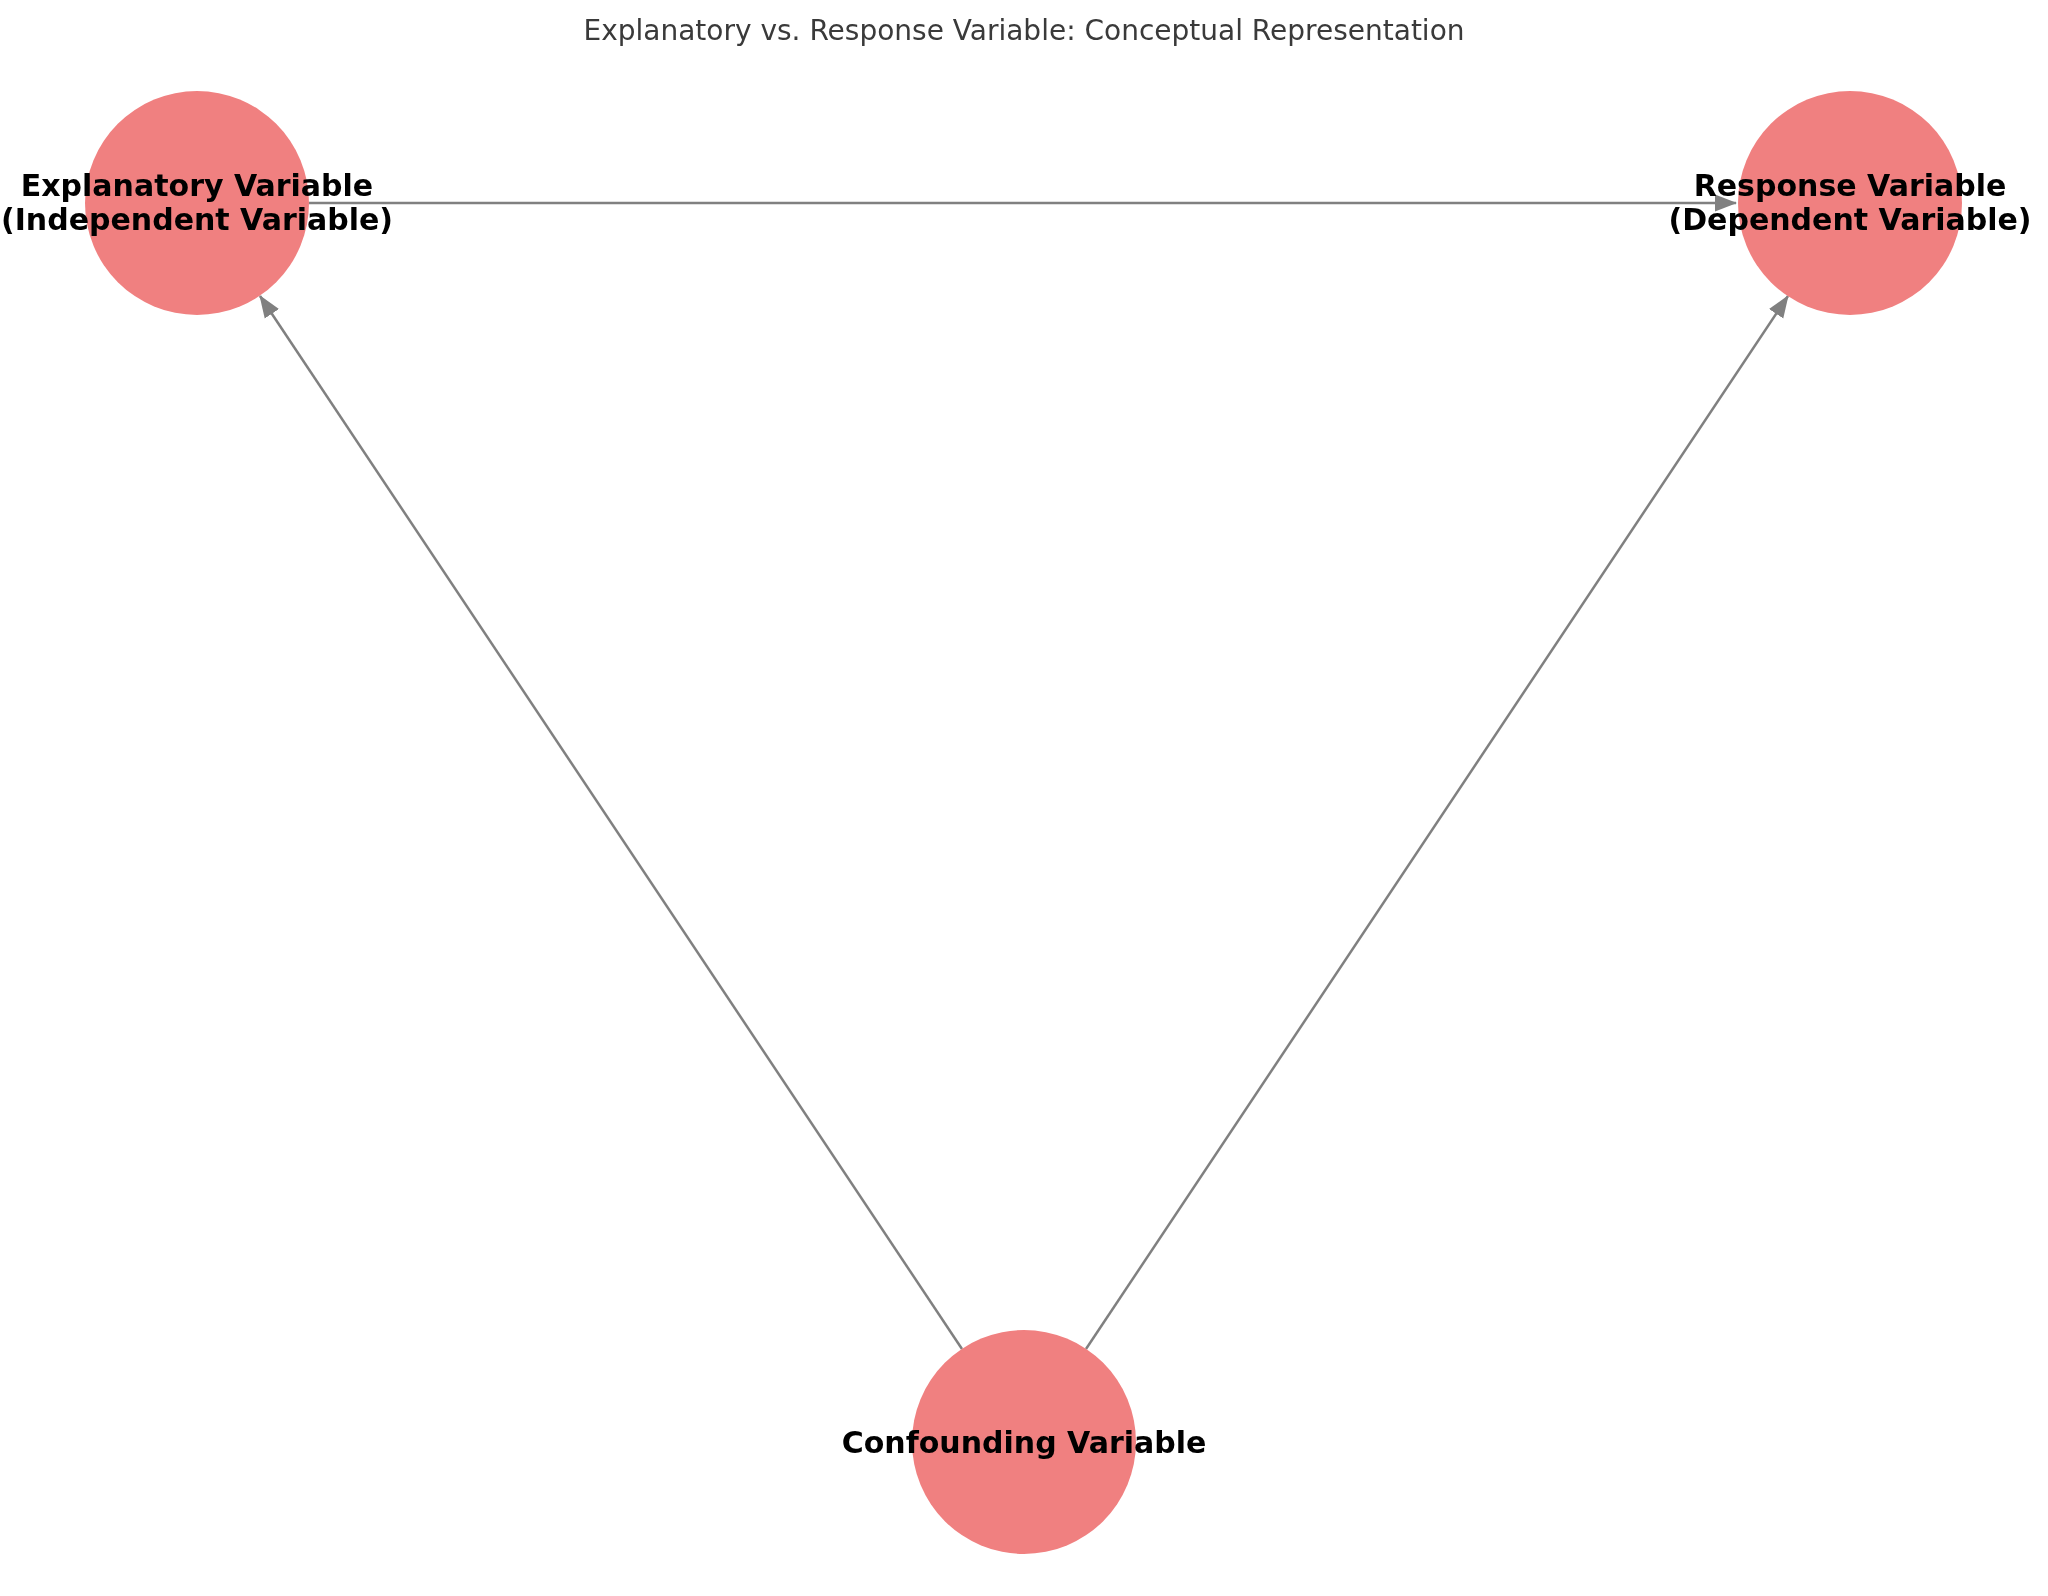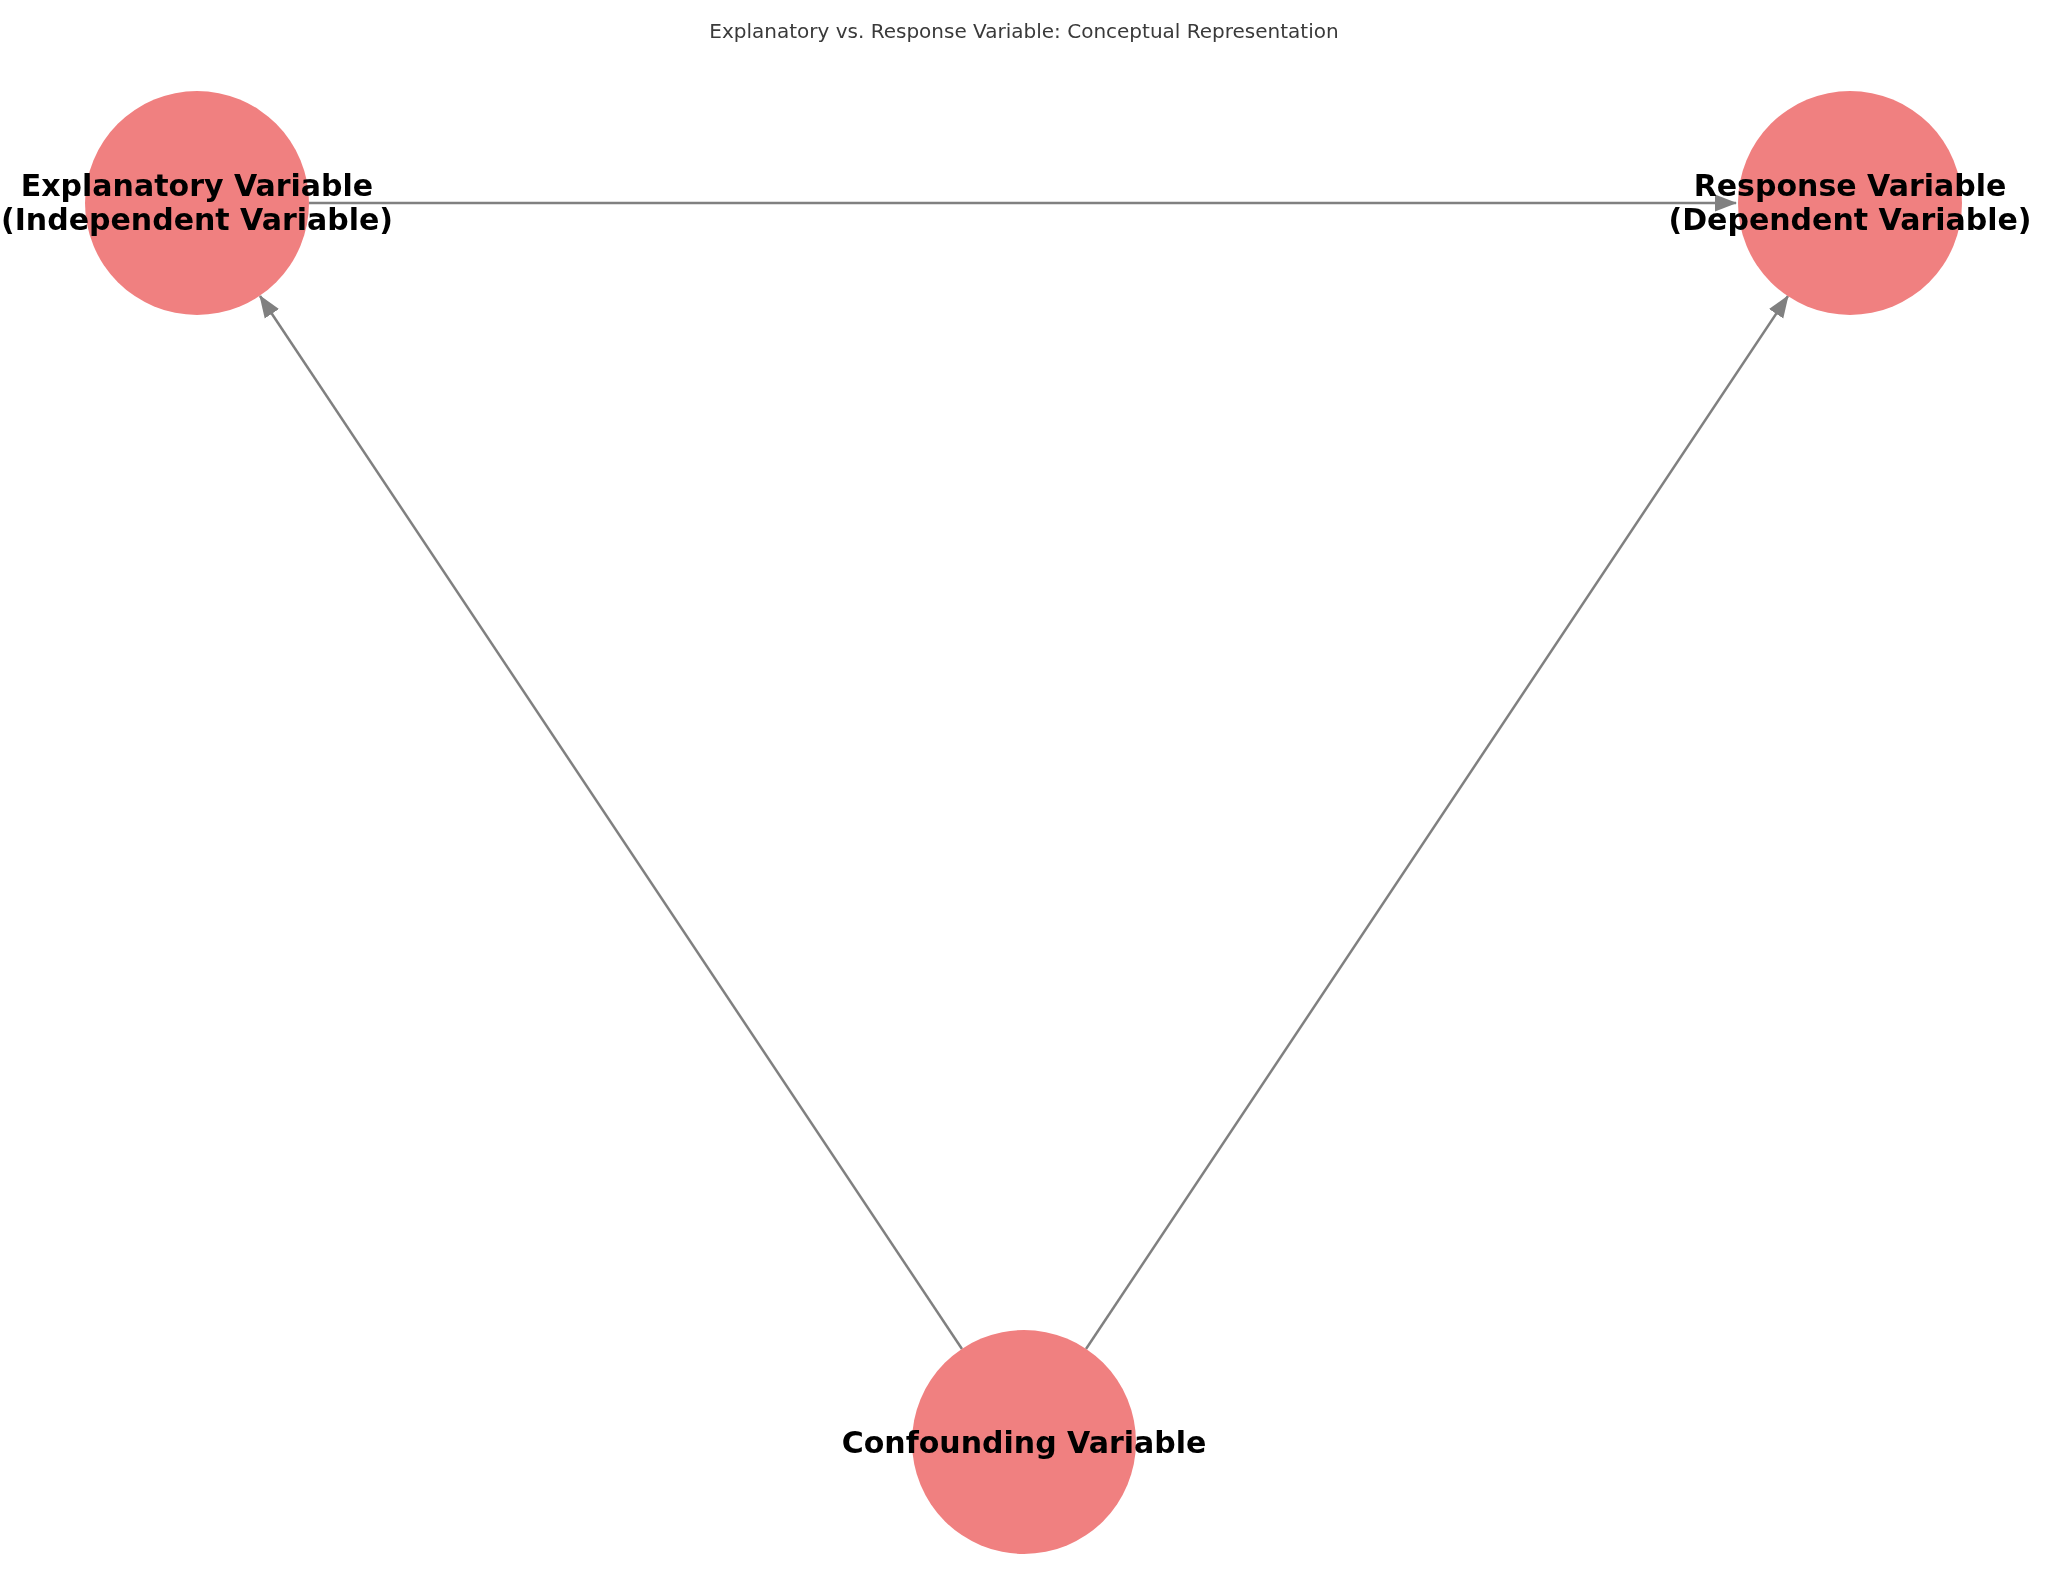--- a/index.html
+++ b/index.html
@@ -14,21 +14,21 @@
     height: 1596px;
     background: #ffffff;
     overflow: hidden;
   }
   .diagram-title {
     position: absolute;
     top: 12px;
     left: 0;
     width: 2048px;
     text-align: center;
-    font-size: 20px;
+    font-size: 28px;
     line-height: 38px;
     font-weight: 400;
     color: #3a3a3a;
     white-space: nowrap;
   }
   svg.diagram {
     position: absolute;
     top: 0;
     left: 0;
   }

